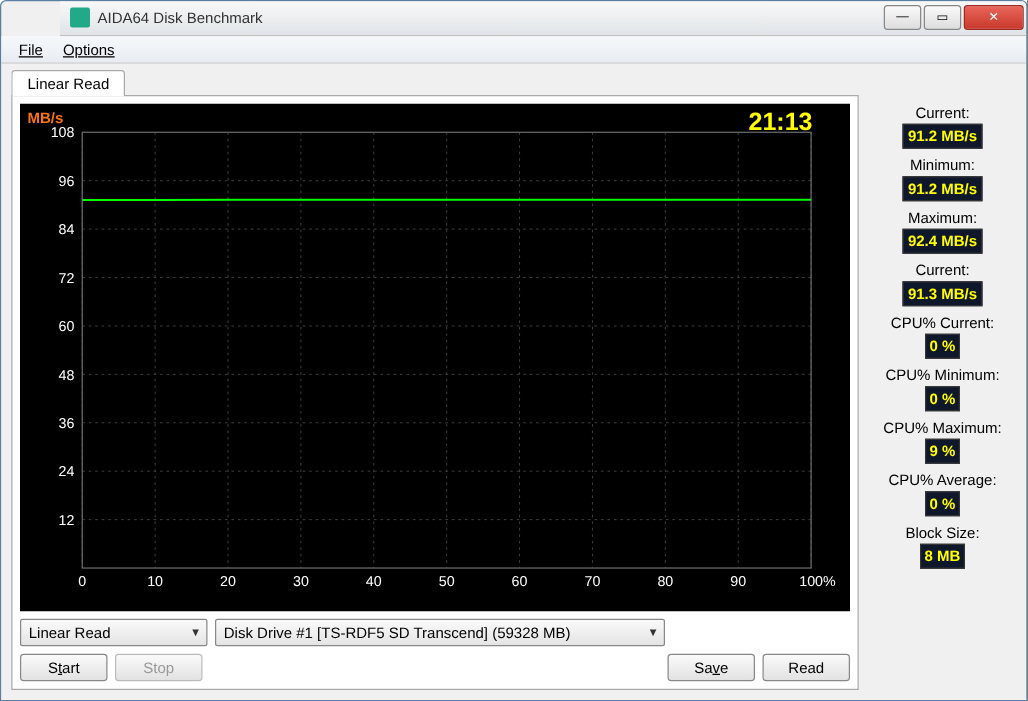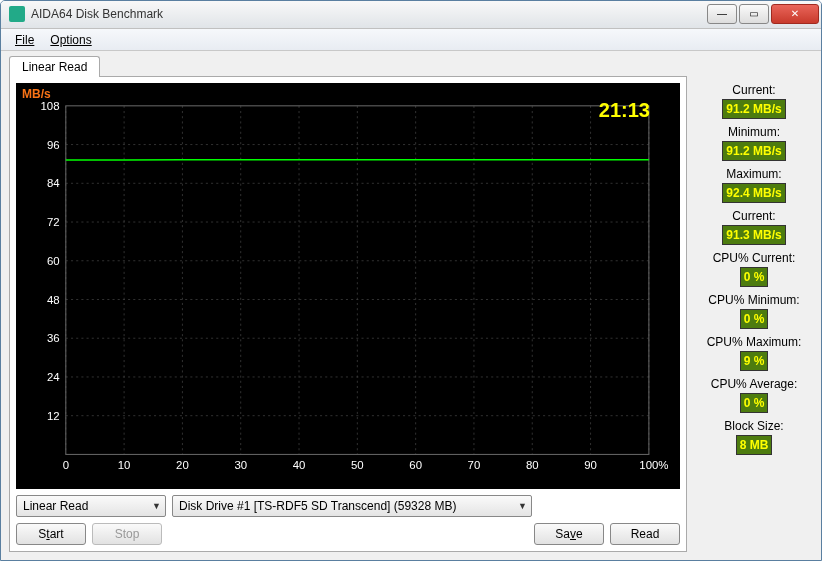--- a/index.html
+++ b/index.html
@@ -1,58 +1,58 @@
 <!DOCTYPE html>
 <html><head>
 <meta charset="utf-8">
 <style>
 * { box-sizing: border-box; margin: 0; padding: 0; }
 body { font-family: "Segoe UI", Tahoma, sans-serif; font-size: 12px; background: #fff; }
 
 .window { width: 822px; height: 561px; border: 1px solid #5a7fa0; border-radius: 5px 5px 0 0; overflow: hidden; display: flex; flex-direction: column; background: #f0f0f0; }
 
-.titlebar { height: 28px; background: linear-gradient(to bottom, #f8f8f8, #e0e4e8); display: flex; align-items: center; padding: 0 2px 2px 8px; border-bottom: 1px solid #c0c0c0; }
+.titlebar { height: 28px; background: linear-gradient(to bottom, #f8f8f8, #e0e4e8); display: flex; align-items: center; padding: 0 2px 2px 8px; border-bottom: 1px solid #c0c0c0; margin-left: 47px; }
 .titlebar .app-icon { width: 16px; height: 16px; margin-right: 6px; background: #2a8; border-radius: 2px; }
 .titlebar .title { flex: 1; color: #333; }
 .win-btns { display: flex; gap: 2px; }
 .win-btn { width: 30px; height: 20px; border: 1px solid #888; border-radius: 3px; display: flex; align-items: center; justify-content: center; font-size: 10px; background: linear-gradient(to bottom, #fafafa, #ddd); cursor: default; }
 .win-btn.close { width: 48px; background: linear-gradient(to bottom, #e9655a, #c83a2c); color: #fff; border-color: #a02a20; }
 
 .menubar { height: 22px; background: linear-gradient(to bottom, #f6f8fb, #e8ecf2); display: flex; align-items: center; padding: 0 6px; border-bottom: 1px solid #c8c8c8; }
 .menubar .menu-item { padding: 2px 8px; cursor: default; }
 .menubar .menu-item u { }
 
 .client { flex: 1; background: #f0f0f0; padding: 4px 8px 8px 8px; display: flex; gap: 8px; }
 
 .left-col { flex: 1; display: flex; flex-direction: column; }
 .tabstrip { display: flex; }
 .tab { background: #fff; border: 1px solid #aaa; border-bottom: none; padding: 3px 12px; border-radius: 3px 3px 0 0; position: relative; top: 1px; z-index: 2; }
 .tab-panel { background: #fff; border: 1px solid #aaa; flex: 1; padding: 6px; display: flex; flex-direction: column; }
 
 .chart-area { flex: 1; background: #000; position: relative; margin-bottom: 6px; }
 .chart-ylabel { position: absolute; left: 6px; top: 4px; color: #f97316; font-size: 12px; font-weight: bold; }
-.chart-time { position: absolute; right: 30px; top: 16px; color: #ff0; font-size: 20px; font-weight: bold; }
+.chart-time { position: absolute; right: 30px; top: 4px; color: #ff0; font-size: 20px; font-weight: bold; }
 .chart-svg { position: absolute; inset: 0; }
 
 .controls-row { display: flex; gap: 6px; margin-bottom: 6px; }
 .buttons-row { display: flex; gap: 6px; }
 
 .combo { height: 22px; border: 1px solid #888; background: linear-gradient(to bottom, #fafafa, #e4e4e4); display: flex; align-items: center; padding: 0 4px 0 6px; border-radius: 2px; cursor: default; }
 .combo .arrow { margin-left: auto; font-size: 9px; color: #333; }
 .combo.test { width: 150px; }
 .combo.disk { flex: 1; max-width: 360px; }
 
 .btn { height: 22px; border: 1px solid #888; background: linear-gradient(to bottom, #fafafa, #e2e2e2); border-radius: 3px; padding: 0 5px; cursor: default; display: flex; align-items: center; justify-content: center; min-width: 70px; }
 .btn.disabled { color: #999; border-color: #bbb; }
 .btn u { text-decoration: underline; }
 .spacer { flex: 1; }
 
 .right-col { width: 118px; display: flex; flex-direction: column; padding-top: 24px; gap: 2px; align-items: center; }
 .stat-label { color: #000; font-size: 12px; margin-top: 4px; }
-.stat-value { background: #4d7c0f; color: #ff0; font-weight: bold; padding: 2px 3px; font-size: 12px; border: 1px solid #333; }
+.stat-value { background: #0f172a; color: #ff0; font-weight: bold; padding: 2px 3px; font-size: 12px; border: 1px solid #333; }
 </style>
 </head>
 <body>
 
 <div class="window">
   <div class="titlebar">
     <div class="app-icon"></div>
     <div class="title">AIDA64 Disk Benchmark</div>
     <div class="win-btns">
       <div class="win-btn">—</div>

